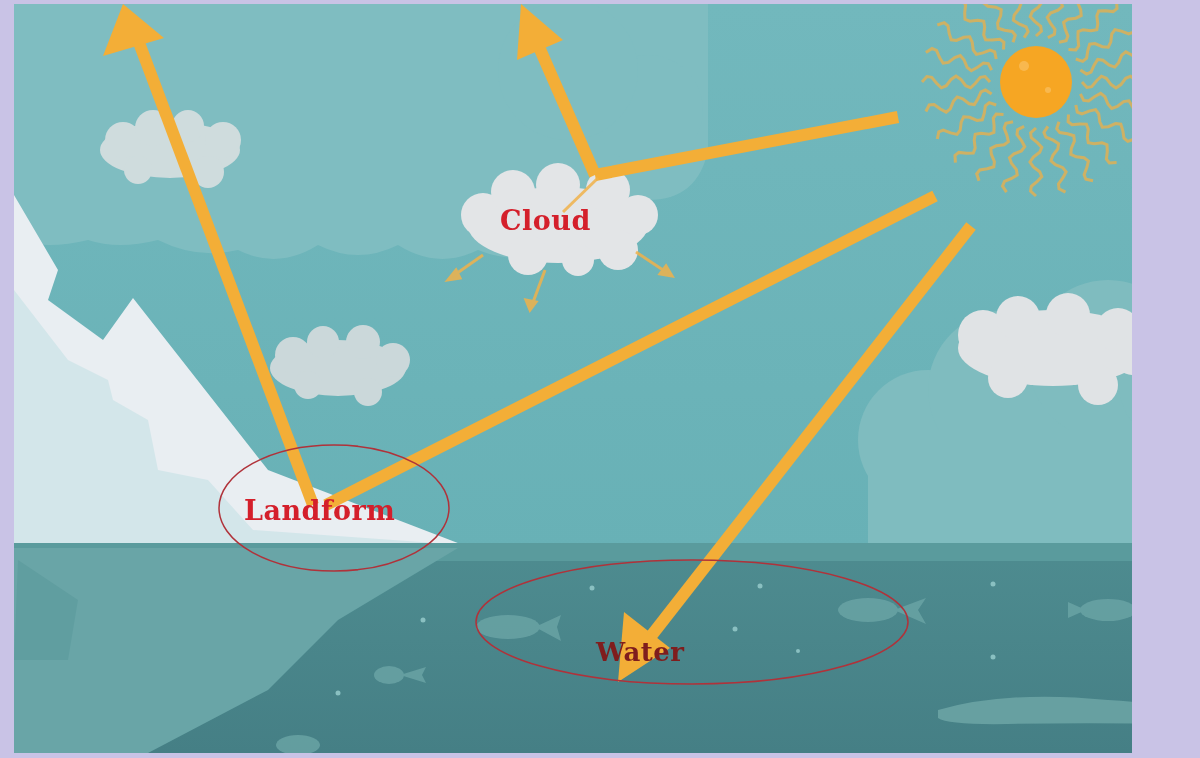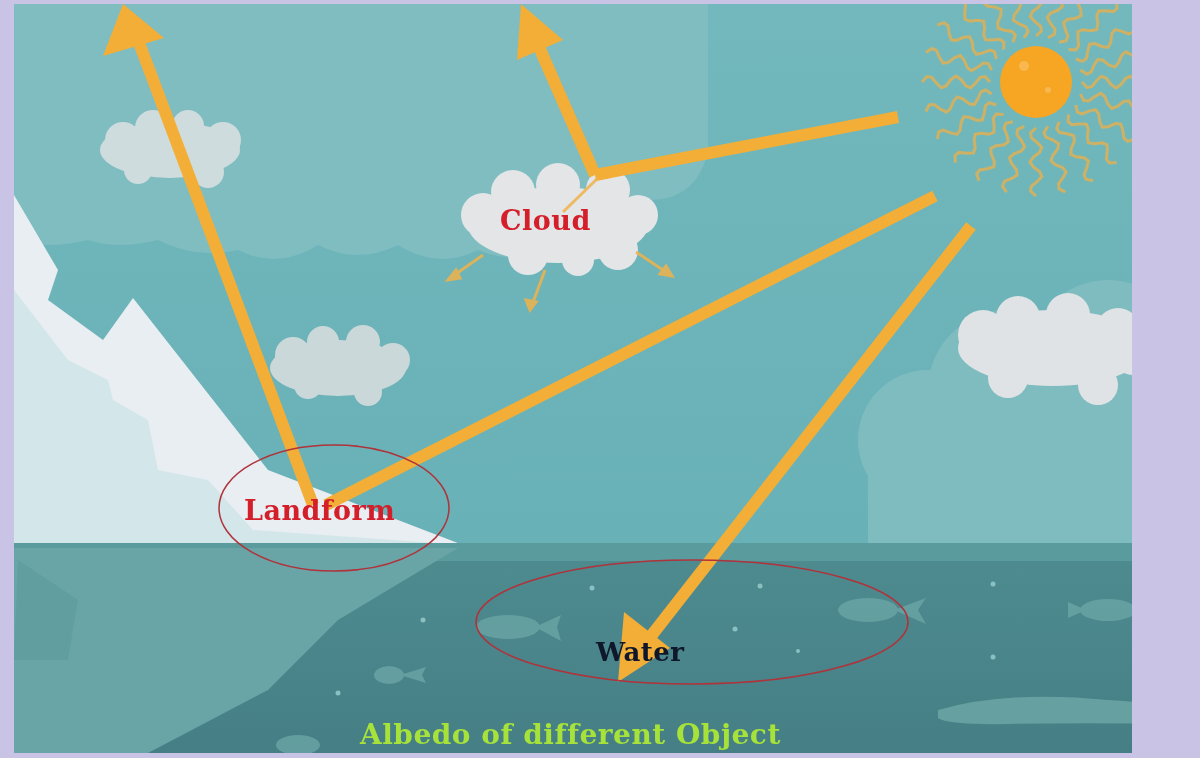--- a/index.html
+++ b/index.html
@@ -16,21 +16,21 @@
   #scene { position: absolute; left: 0; top: 0; }
   .label {
     position: absolute;
     font-family: "DejaVu Serif", serif;
     font-weight: bold;
     white-space: nowrap;
     letter-spacing: 0.5px;
   }
   #label-cloud { left: 492px; top: 205px; font-size: 27px; color: #d41f2b; }
   #label-landform { left: 236px; top: 495px; font-size: 27px; color: #d41f2b; }
-  #label-water { left: 588px; top: 637px; font-size: 26px; color: #0f172a; }
+  #label-water { left: 588px; top: 637px; font-size: 26px; color: #7f1d1d; }
   #caption { left: 352px; top: 718px; font-size: 28px; color: #a6e23a; }
 </style>
 </head>
 <body>
 
 <div id="stage">
   <svg id="scene" width="1194" height="749" viewBox="6 4 1194 749" xmlns="http://www.w3.org/2000/svg">
     <defs>
       <linearGradient id="skyGrad" x1="0" y1="0" x2="0" y2="1">
         <stop offset="0" stop-color="#72b8bd"></stop>
@@ -203,14 +203,13 @@
         <polygon points="664,276 652,274 658,266"></polygon>
     </g>
 
     <ellipse cx="326" cy="508" rx="115" ry="63" fill="none" stroke="#b0323a" stroke-width="1.5"></ellipse>
     <ellipse cx="684" cy="622" rx="216" ry="62" fill="none" stroke="#b0323a" stroke-width="1.5"></ellipse>
   </svg>
 
   <div class="label" id="label-cloud" style="left:486px;top:201px;">Cloud</div>
   <div class="label" id="label-landform" style="left:230px;top:491px;">Landform</div>
   <div class="label" id="label-water" style="left:582px;top:633px;">Water</div>
-  <div class="label" id="caption" style="left:346px;top:714px;">Albedo of different Object</div>
 </div>
 
 </body></html>

